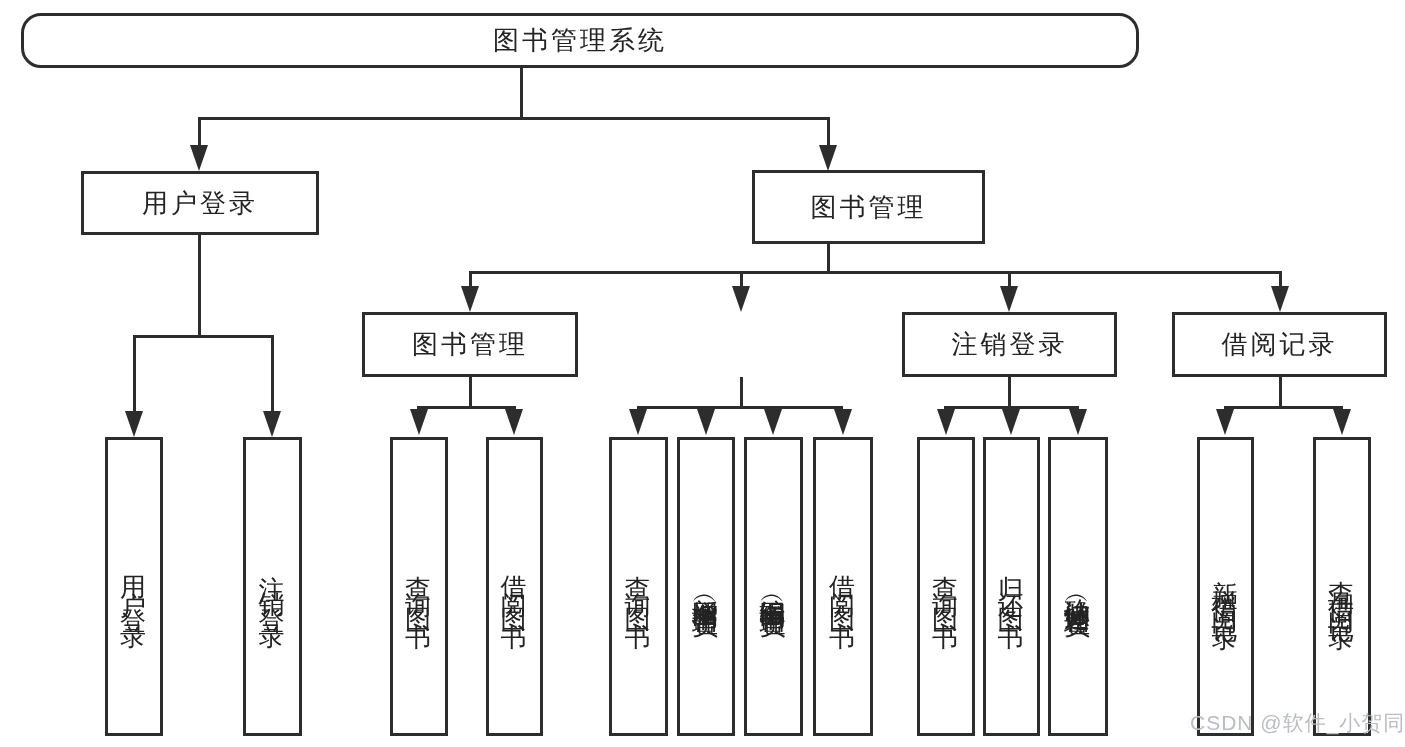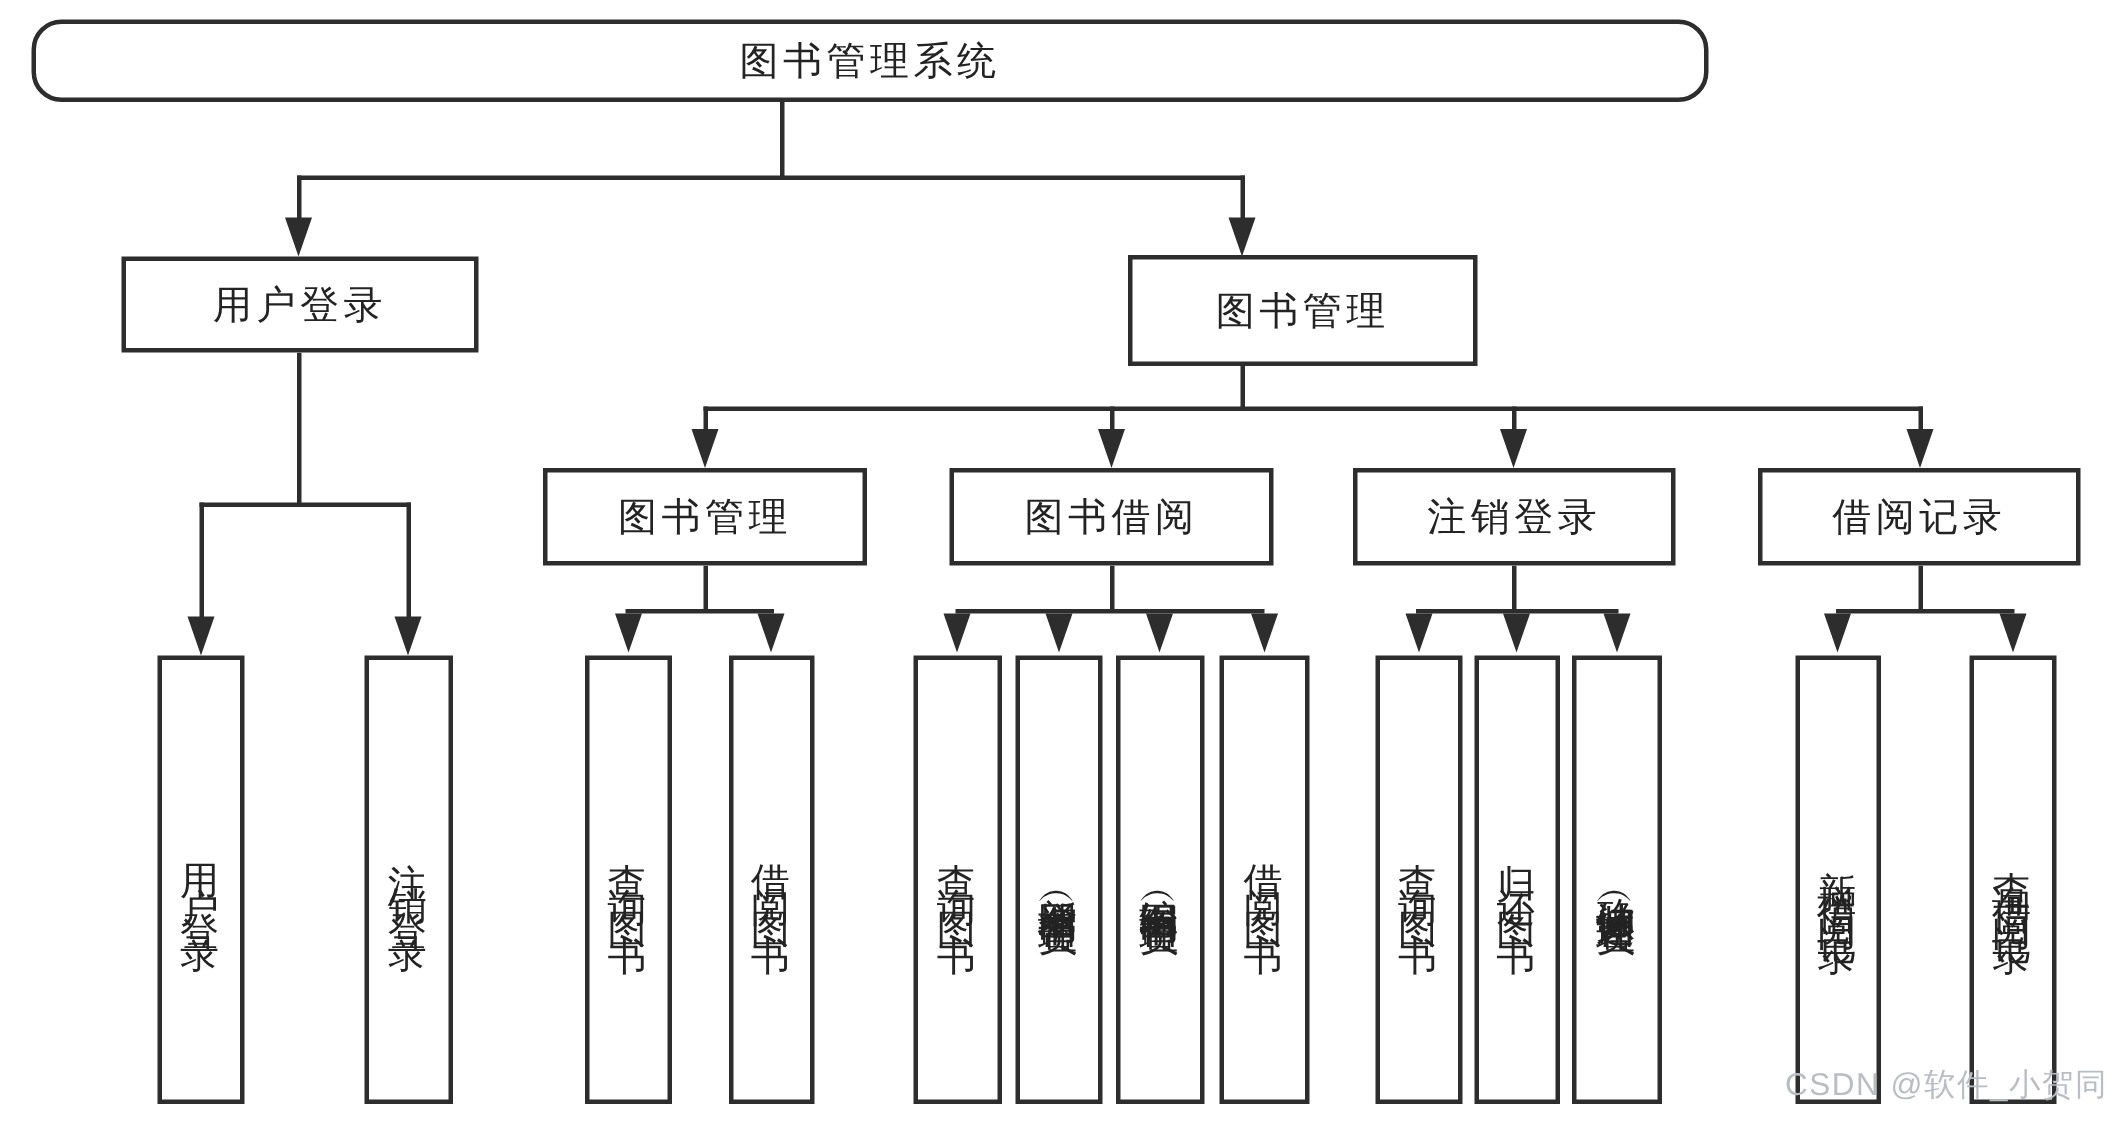--- a/index.html
+++ b/index.html
@@ -69,23 +69,20 @@
   </div>
 
   <div class="box" style="left:752px; top:170px; width:233px; height:74px;">
     <span class="lbl">图书管理</span>
   </div>
 
   <div class="box" style="left:362px; top:312px; width:216px; height:65px;">
     <span class="lbl">图书管理</span>
   </div>
 
-  <div class="box" style="left:633px; top:312px; width:216px; height:65px;">
-    <span class="lbl">图书借阅</span>
-  </div>
 
   <div class="box" style="left:902px; top:312px; width:215px; height:65px;">
     <span class="lbl">注销登录</span>
   </div>
 
   <div class="box" style="left:1172px; top:312px; width:215px; height:65px;">
     <span class="lbl">借阅记录</span>
   </div>
 
   <div class="box leaf" style="left:105px; top:437px; width:58px; height:299px;">

